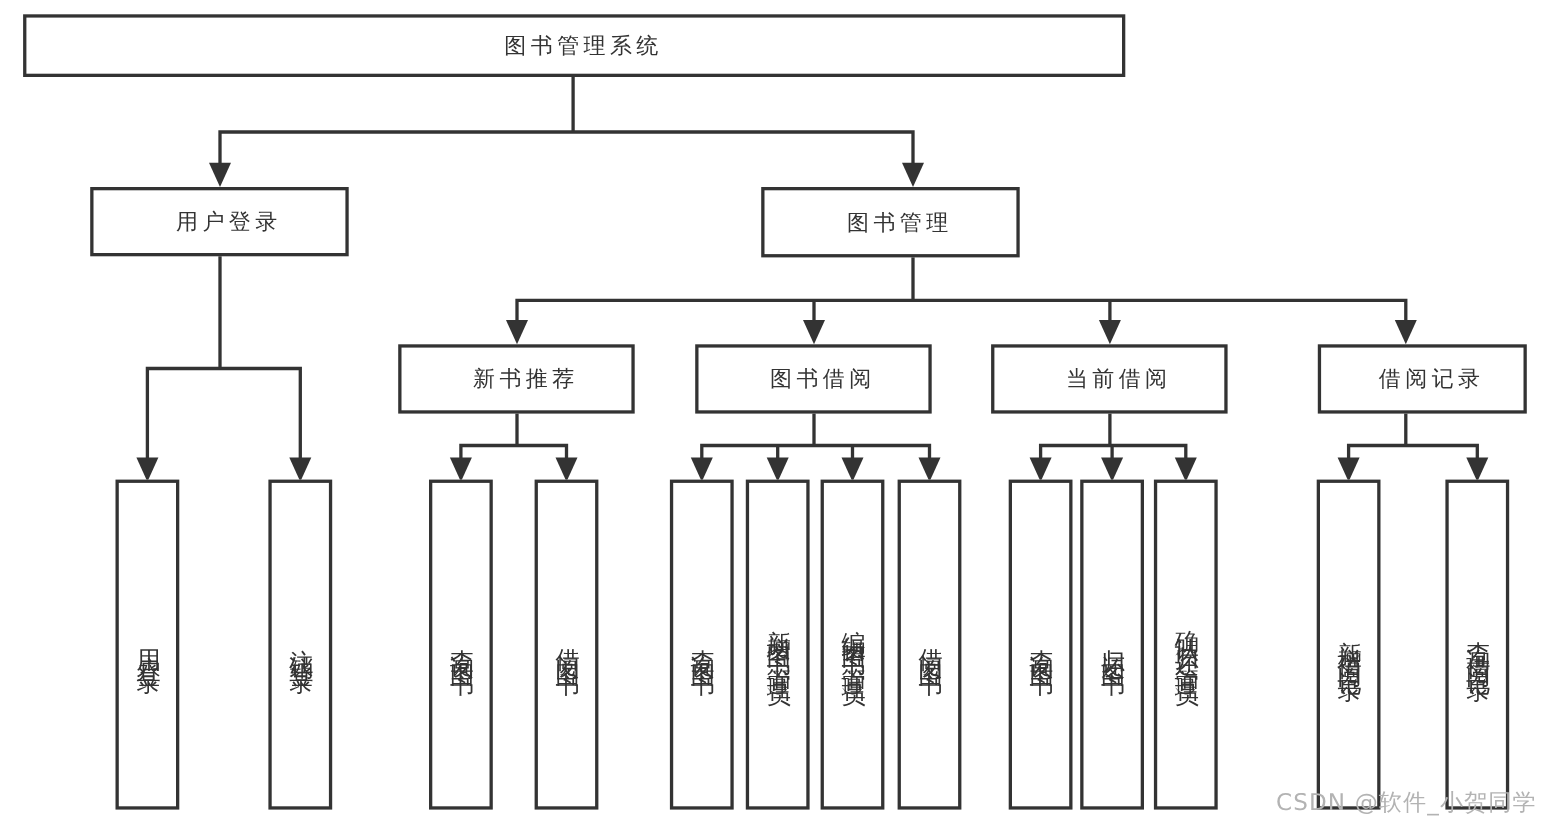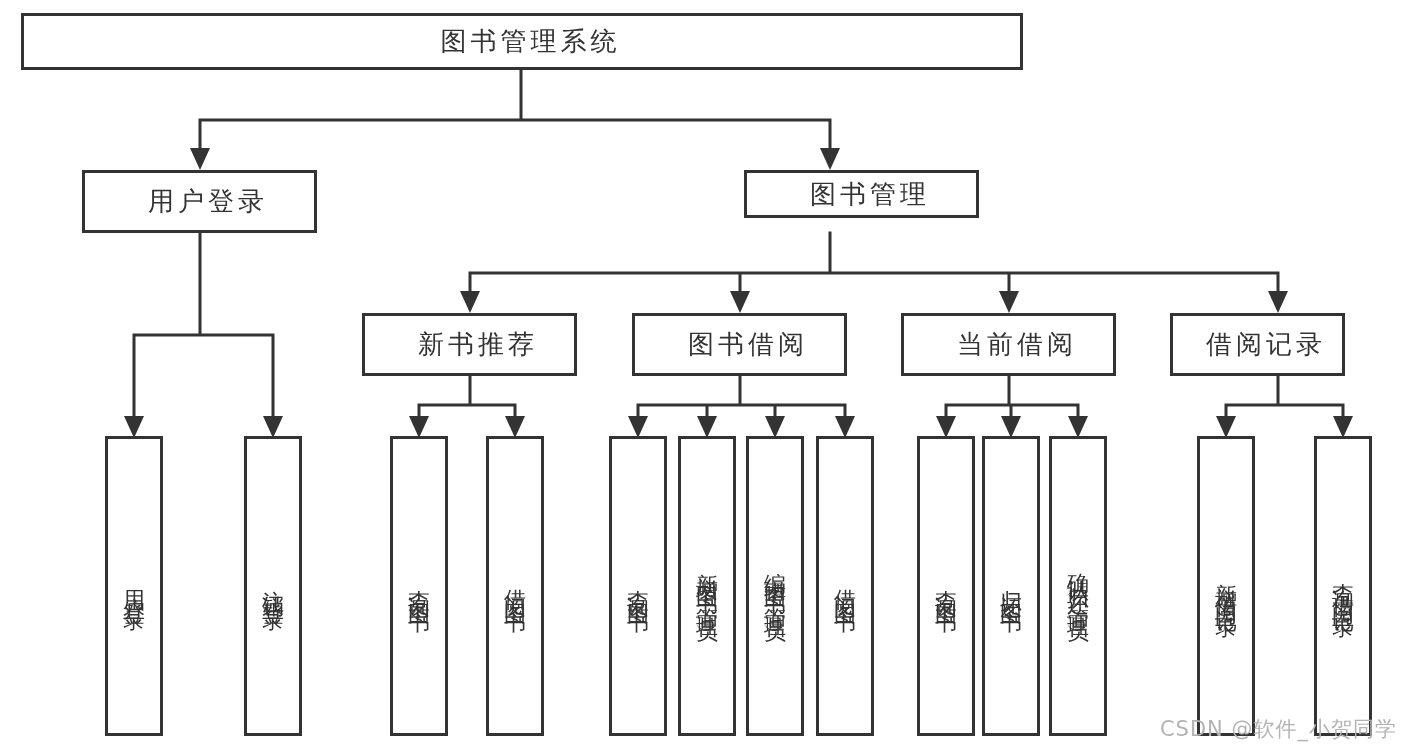--- a/index.html
+++ b/index.html
@@ -22,45 +22,45 @@
     box-sizing: border-box;
     background: #ffffff;
     border: 3px solid #333333;
     color: #333333;
     display: flex;
     align-items: center;
     justify-content: center;
     z-index: 2;
   }
   .hbox {
-    font-size: 26px;
+    font-size: 20px;
     letter-spacing: 4px;
     text-indent: 4px;
     white-space: nowrap;
     padding-left: 13px;
   }
   .vbox {
     width: 58px;
     height: 300px;
     writing-mode: vertical-rl;
     text-orientation: mixed;
     font-size: 22px;
     letter-spacing: 7px;
     line-height: 1;
   }
   
   #root-box        { left: 21px;   top: 13px;  width: 1002px; height: 57px; }
   
   #box-user-login  { left: 82px;   top: 170px; width: 235px;  height: 63px; }
-  #box-book-mgmt   { left: 744px;  top: 170px; width: 235px;  height: 48px; }
+  #box-book-mgmt   { left: 692px;  top: 170px; width: 235px;  height: 64px; }
   
   #box-new-book    { left: 362px;  top: 313px; width: 215px;  height: 63px; }
   #box-book-borrow { left: 632px;  top: 313px; width: 215px;  height: 63px; }
   #box-cur-borrow  { left: 901px;  top: 313px; width: 215px;  height: 63px; text-align: center; }
-  #box-borrow-rec  { left: 1170px; top: 313px; width: 175px;  height: 63px; }
+  #box-borrow-rec  { left: 1198px; top: 313px; width: 190px;  height: 63px; }
   
   #leaf-ul-login    { left: 105px;  top: 436px; }
   #leaf-ul-logout   { left: 244px;  top: 436px; }
   #leaf-nb-query    { left: 390px;  top: 436px; }
   #leaf-nb-borrow   { left: 486px;  top: 436px; }
   #leaf-bb-query    { left: 609px;  top: 436px; }
   #leaf-bb-add      { left: 678px;  top: 436px; }
   #leaf-bb-edit     { left: 746px;  top: 436px; }
   #leaf-bb-borrow   { left: 816px;  top: 436px; }
   #leaf-cb-query    { left: 917px;  top: 436px; }

